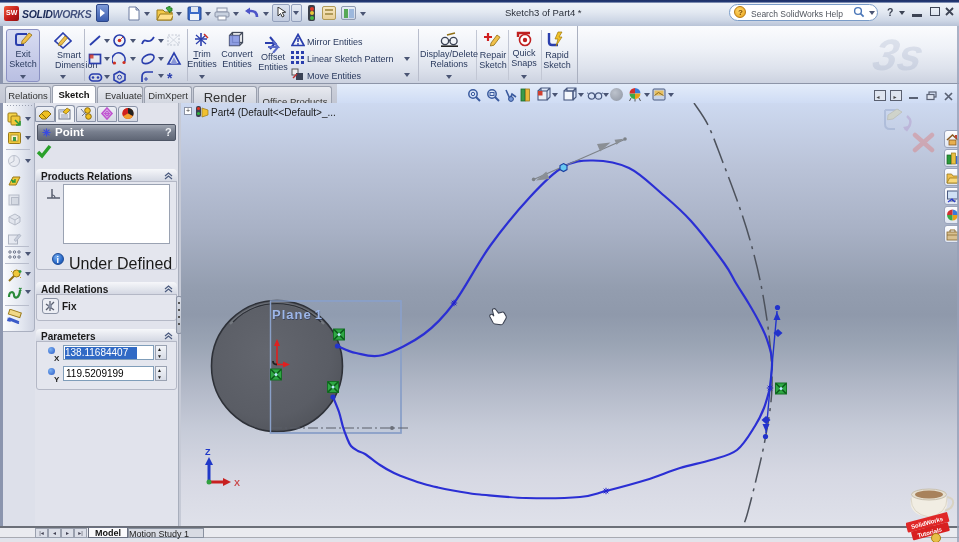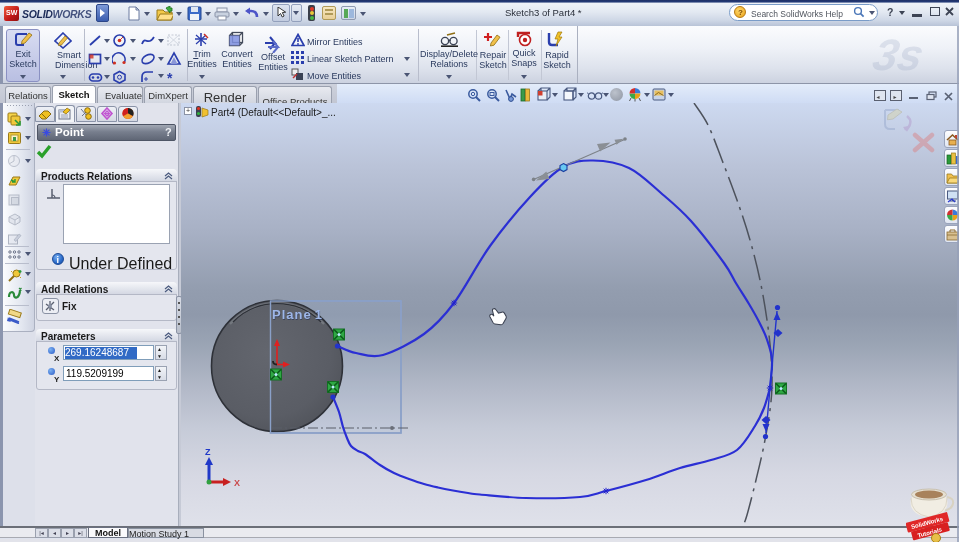--- a/index.html
+++ b/index.html
@@ -594,21 +594,21 @@
 <div class="a" style="left:41px;top:331px;font-size:10px;font-weight:bold;color:#1a1a1a">Parameters</div>
 <div class="a" style="left:164px;top:332px">
     <svg width="9" height="8">
       <path d="M1 4 L4.5 1 8 4 M1 7 L4.5 4 8 7" fill="none" stroke="#4a5a7e" stroke-width="1.2"></path>
     </svg>
   </div>
 <div class="a" style="left:48px;top:347px;width:7px;height:7px;border-radius:50%;background:radial-gradient(circle at 35% 35%,#7ab0f0,#2a5ac8)"></div>
 <div class="a" style="left:54px;top:354px;font-size:8px;font-weight:bold;color:#222">X</div>
 <div class="a" style="left:63px;top:345px;width:91px;height:15px;background:#fff;border:1px solid #7f9db9"></div>
 <div class="a" style="left:64.5px;top:346.5px;width:72px;height:12px;background:#316ac5"></div>
-<div class="a" style="left:65px;top:347px;font-size:10px;color:#fff">269.16248687</div>
+<div class="a" style="left:65px;top:347px;font-size:10px;color:#fff">138.11684407</div>
 <div class="a" style="left:155px;top:345px;width:12px;height:15px;background:linear-gradient(180deg,#f2f4f8,#d8dce6);border:1px solid #9aa2b2"></div>
 <div class="a" style="left:157px;top:346px;font-size:5px;color:#222">▲</div>
 <div class="a" style="left:157px;top:352.5px;font-size:5px;color:#222">▼</div>
 <div class="a" style="left:48px;top:368px;width:7px;height:7px;border-radius:50%;background:radial-gradient(circle at 35% 35%,#7ab0f0,#2a5ac8)"></div>
 <div class="a" style="left:54px;top:375px;font-size:8px;font-weight:bold;color:#222">Y</div>
 <div class="a" style="left:63px;top:366px;width:91px;height:15px;background:#fff;border:1px solid #7f9db9"></div>
 <div class="a" style="left:66px;top:368px;font-size:10px;color:#000">119.5209199</div>
 <div class="a" style="left:155px;top:366px;width:12px;height:15px;background:linear-gradient(180deg,#f2f4f8,#d8dce6);border:1px solid #9aa2b2"></div>
 <div class="a" style="left:157px;top:367px;font-size:5px;color:#222">▲</div>
 <div class="a" style="left:157px;top:373.5px;font-size:5px;color:#222">▼</div>

